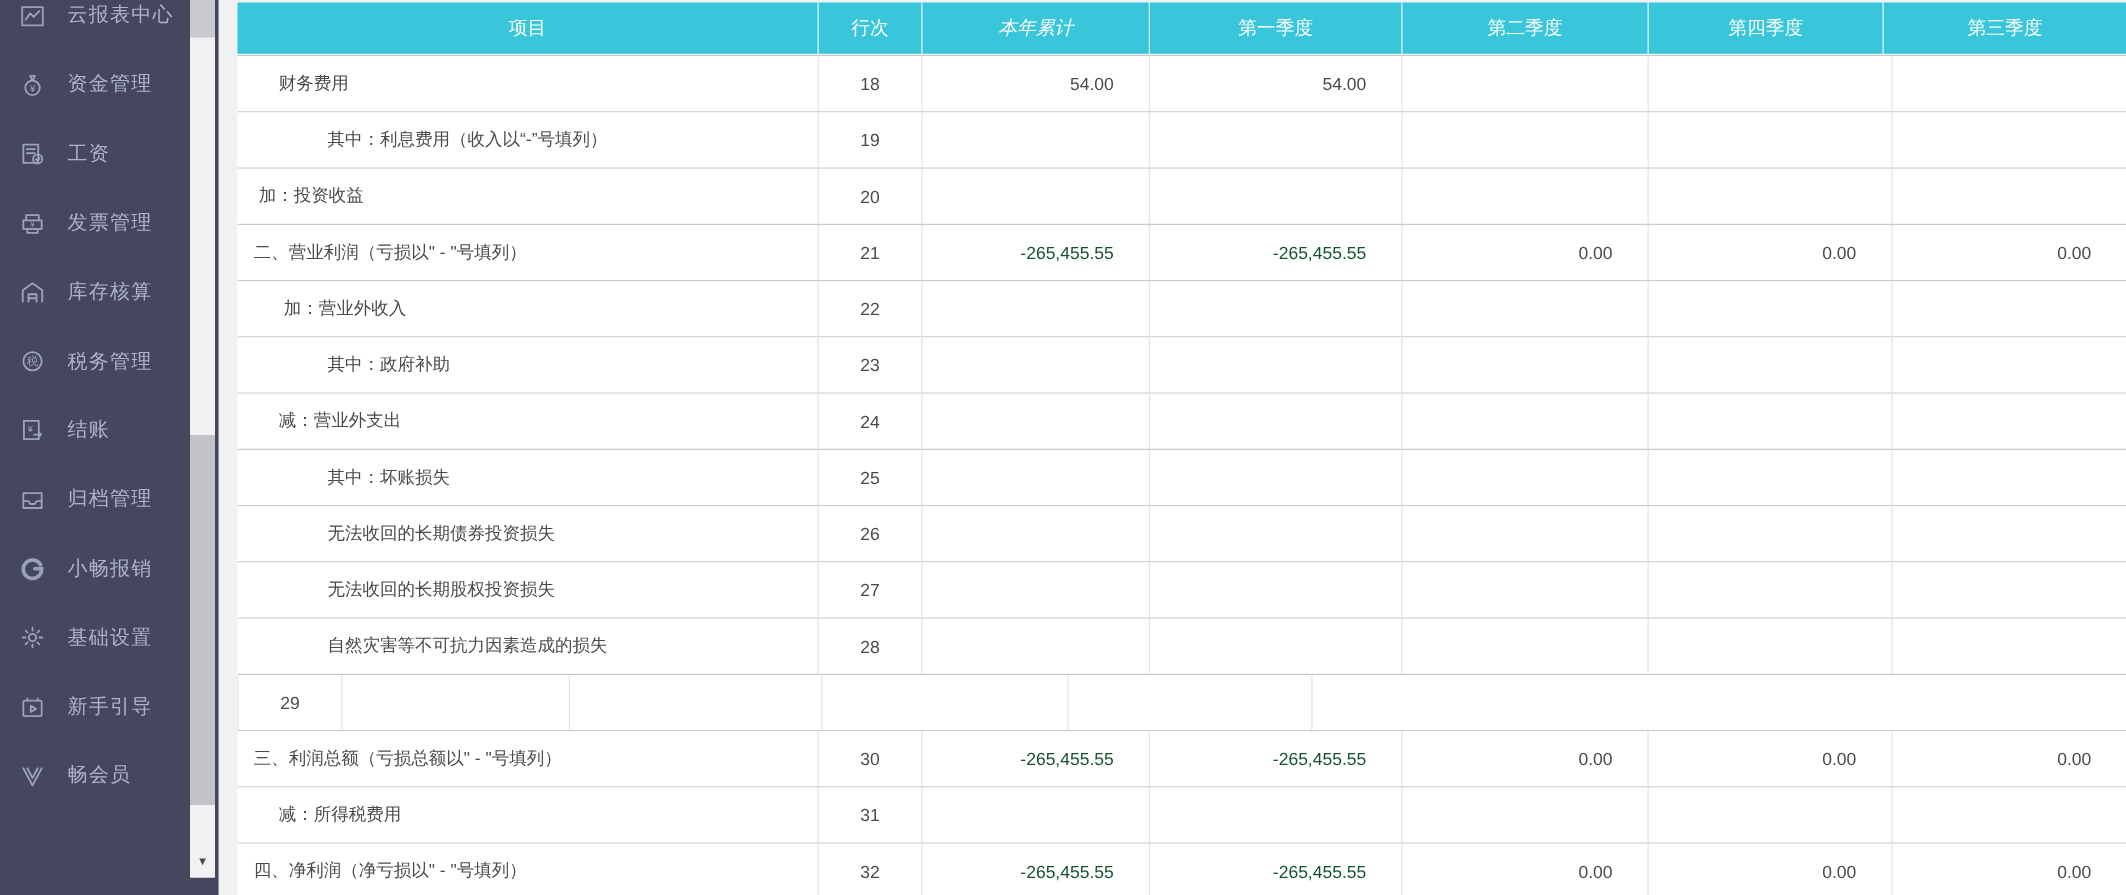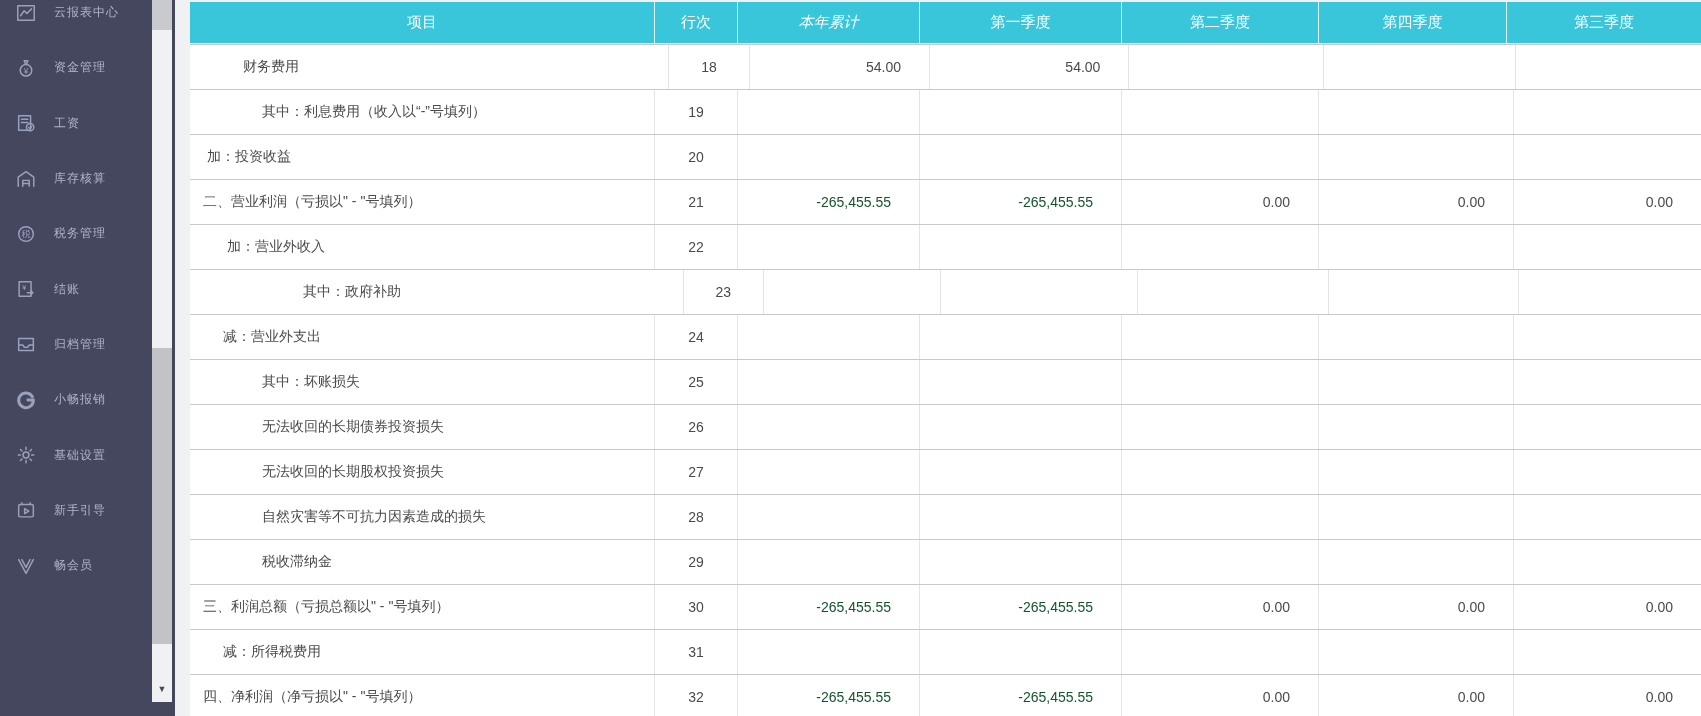--- a/index.html
+++ b/index.html
@@ -17,21 +17,21 @@
   .side-items { margin-top:-15px; }
   .side-item {
     height:55.3px; display:flex; align-items:center;
     padding-left:14px; cursor:pointer;
   }
   .side-item .icon {
     width:24px; height:24px; margin-right:16px; flex:0 0 24px;
     display:flex; align-items:center; justify-content:center;
     color:#9aa1bd;
   }
-  .side-item .lbl { color:#aeb4ca; font-size:12px; letter-spacing:1px; white-space:nowrap; }
+  .side-item .lbl { color:#aeb4ca; font-size:16px; letter-spacing:1px; white-space:nowrap; }
   
   .side-scrollbar {
     position:absolute; left:152px; top:0; width:20px; height:702px;
     background:#f1f1f3;
   }
   .sb-top   { position:absolute; top:0; left:0; width:20px; height:30px; background:#c9cacd; }
   .sb-thumb { position:absolute; top:348px; left:0; width:20px; height:296px; background:#c2c3c7; }
   .sb-down  {
     position:absolute; bottom:0; left:0; width:20px; height:26px;
     display:flex; align-items:center; justify-content:center;
@@ -89,20 +89,31 @@
       <div class="side-item">
         <span class="icon">
           <svg width="22" height="22" viewBox="0 0 24 24">
             <rect x="4" y="4" width="13" height="16" fill="none" stroke="currentColor" stroke-width="1.6" stroke-linecap="round" stroke-linejoin="round"></rect>
             <path d="M7 8h7M7 11.5h7" fill="none" stroke="currentColor" stroke-width="1.6" stroke-linecap="round" stroke-linejoin="round"></path>
             <circle cx="16.5" cy="16.5" r="4" fill="none" stroke="currentColor" stroke-width="1.6" stroke-linecap="round" stroke-linejoin="round"></circle>
             <path d="M15 16.8l1.2 1.2 2-2.2" fill="none" stroke="currentColor" stroke-width="1.6" stroke-linecap="round" stroke-linejoin="round"></path>
           </svg>
         </span>
         <span class="lbl">工资</span>
+      </div>
+      <div class="side-item">
+        <span class="icon">
+          <svg width="22" height="22" viewBox="0 0 24 24">
+            <path d="M6.5 9V4.5h11V9" fill="none" stroke="currentColor" stroke-width="1.6" stroke-linecap="round" stroke-linejoin="round"></path>
+            <rect x="4" y="9" width="16" height="7.5" fill="none" stroke="currentColor" stroke-width="1.6" stroke-linecap="round" stroke-linejoin="round"></rect>
+            <path d="M7.5 16.5h9V20h-9z" fill="none" stroke="currentColor" stroke-width="1.6" stroke-linecap="round" stroke-linejoin="round"></path>
+            <text x="12" y="15" font-size="7" text-anchor="middle" fill="currentColor" stroke="none">¥</text>
+          </svg>
+        </span>
+        <span class="lbl">发票管理</span>
       </div>
       <div class="side-item">
         <span class="icon">
           <svg width="22" height="22" viewBox="0 0 24 24">
             <path d="M3.5 20V10L12 4l8.5 6v10" fill="none" stroke="currentColor" stroke-width="1.6" stroke-linecap="round" stroke-linejoin="round"></path>
             <path d="M8.5 20v-6.5h7V20" fill="none" stroke="currentColor" stroke-width="1.6" stroke-linecap="round" stroke-linejoin="round"></path>
             <path d="M8.5 17h7" fill="none" stroke="currentColor" stroke-width="1.6" stroke-linecap="round" stroke-linejoin="round"></path>
           </svg>
         </span>
         <span class="lbl">库存核算</span>
@@ -184,21 +195,21 @@
         <div class="th" style="width: 464px;">项目</div>
         <div class="th" style="width: 83px;">行次</div>
         <div class="th" style="width: 182px; font-style: italic;">本年累计</div>
         <div class="th" style="width: 202px;">第一季度</div>
         <div class="th" style="width: 197px;">第二季度</div>
         <div class="th" style="width: 188px;">第四季度</div>
         <div class="th" style="width: 195px;">第三季度</div>
       </div>
     <div class="tbody" id="tbody">
         <div class="trow">
-          <div class="cell c-item ind-1" style="width: 464px; margin-left: 20px;">财务费用</div>
+          <div class="cell c-item ind-1" style="width: 464px;">财务费用</div>
           <div class="cell c-line" style="width: 83px;">18</div>
           <div class="cell c-val" style="width: 182px;">54.00</div>
           <div class="cell c-val" style="width: 202px;">54.00</div>
           <div class="cell c-val" style="width: 197px;"></div>
           <div class="cell c-val" style="width: 195px;"></div>
           <div class="cell c-val" style="width: 188px;"></div>
         </div>
         <div class="trow">
           <div class="cell c-item ind-2" style="width: 464px;">其中：利息费用（收入以“-”号填列）</div>
           <div class="cell c-line" style="width: 83px;">19</div>
@@ -229,21 +240,21 @@
         <div class="trow">
           <div class="cell c-item ind-1" style="width: 464px; padding-left: 37px;">加：营业外收入</div>
           <div class="cell c-line" style="width: 83px;">22</div>
           <div class="cell c-val" style="width: 182px;"></div>
           <div class="cell c-val" style="width: 202px;"></div>
           <div class="cell c-val" style="width: 197px;"></div>
           <div class="cell c-val" style="width: 195px;"></div>
           <div class="cell c-val" style="width: 188px;"></div>
         </div>
         <div class="trow">
-          <div class="cell c-item ind-2" style="width: 464px; margin-left: 41px;">其中：政府补助</div>
+          <div class="cell c-item ind-2" style="width: 464px;">其中：政府补助</div>
           <div class="cell c-line" style="width: 83px;">23</div>
           <div class="cell c-val" style="width: 182px;"></div>
           <div class="cell c-val" style="width: 202px;"></div>
           <div class="cell c-val" style="width: 197px;"></div>
           <div class="cell c-val" style="width: 195px;"></div>
           <div class="cell c-val" style="width: 188px;"></div>
         </div>
         <div class="trow">
           <div class="cell c-item ind-1" style="width: 464px;">减：营业外支出</div>
           <div class="cell c-line" style="width: 83px;">24</div>
@@ -283,21 +294,20 @@
         <div class="trow">
           <div class="cell c-item ind-2" style="width: 464px;">自然灾害等不可抗力因素造成的损失</div>
           <div class="cell c-line" style="width: 83px;">28</div>
           <div class="cell c-val" style="width: 182px;"></div>
           <div class="cell c-val" style="width: 202px;"></div>
           <div class="cell c-val" style="width: 197px;"></div>
           <div class="cell c-val" style="width: 195px;"></div>
           <div class="cell c-val" style="width: 188px;"></div>
         </div>
         <div class="trow">
-          <div class="cell c-item ind-2" style="width: 464px;">税收滞纳金</div>
           <div class="cell c-line" style="width: 83px;">29</div>
           <div class="cell c-val" style="width: 182px;"></div>
           <div class="cell c-val" style="width: 202px;"></div>
           <div class="cell c-val" style="width: 197px;"></div>
           <div class="cell c-val" style="width: 195px;"></div>
           <div class="cell c-val" style="width: 188px;"></div>
         </div>
         <div class="trow">
           <div class="cell c-item ind-0" style="width: 464px;">三、利润总额（亏损总额以" - "号填列）</div>
           <div class="cell c-line" style="width: 83px;">30</div>

